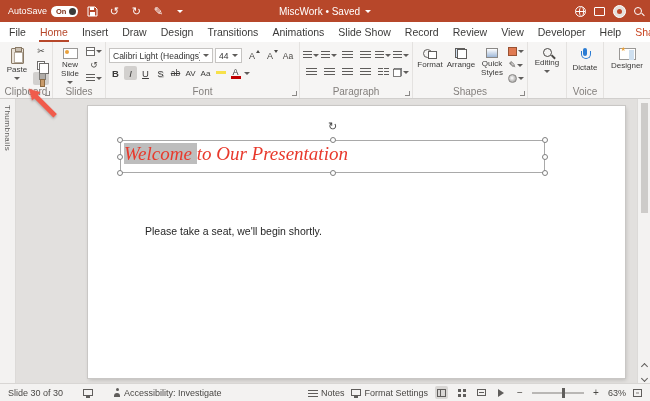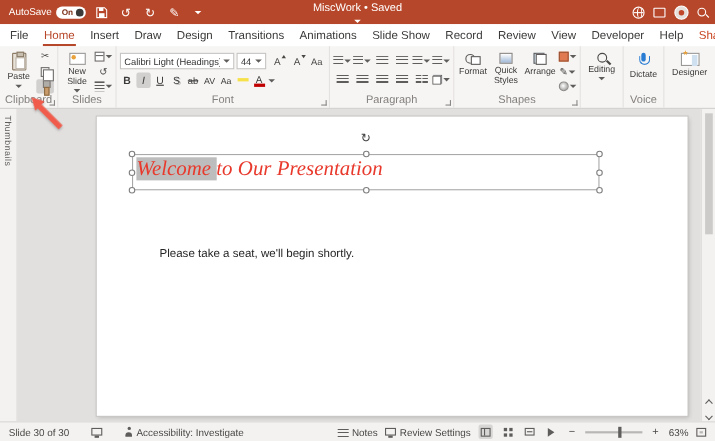--- a/index.html
+++ b/index.html
@@ -10,21 +10,21 @@
   
   .titlebar { position:absolute; left:0; top:0; width:650px; height:22px; background:#B7472A;
               display:flex; align-items:center; gap:6px; padding:0 8px; color:#fff; font-size:10px; }
   .autosave { display:flex; align-items:center; gap:4px; font-size:9px; white-space:nowrap; z-index:2; }
   .toggle { background:#fff; border-radius:7px; height:11px; padding:0 2px 0 5px; display:flex; align-items:center; gap:3px;
             color:#7a2d16; font-size:7.5px; font-weight:bold; }
   .toggle-dot { width:7px; height:7px; border-radius:50%; background:#3b3a39; }
   .tb-btn { width:16px; height:17px; display:flex; align-items:center; justify-content:center; font-size:11px;
             border-radius:2px; z-index:2; }
   .tb-title { position:absolute; left:0; right:0; top:0; height:22px; display:flex; align-items:center; justify-content:center;
-              gap:5px; font-size:10px; pointer-events:none;flex-direction:column; }
+              gap:5px; font-size:10px; pointer-events:none; }
   .tb-right { margin-left:auto; display:flex; align-items:center; gap:8px; z-index:2; }
   .caret { display:inline-block; width:0; height:0; border-left:3px solid transparent; border-right:3px solid transparent;
            border-top:3px solid #5f5d5b; }
   .caret.w { border-top-color:#fff; }
   .ic-globe { width:11px; height:11px; border:1px solid #fff; border-radius:50%; position:relative; }
   .ic-globe::before { content:""; position:absolute; left:0; right:0; top:4px; border-top:1px solid #fff; }
   .ic-globe::after { content:""; position:absolute; left:3px; top:0; bottom:0; width:3px; border-left:1px solid #fff; border-right:1px solid #fff; border-radius:50%; }
   .ic-box { width:11px; height:9px; border:1px solid #fff; border-radius:1px; }
   .ic-avatar { width:13px; height:13px; border-radius:50%; background:#e5e0dc; border:1px solid #fff; position:relative; }
   .ic-avatar::after { content:""; position:absolute; left:3px; top:3px; width:5px; height:5px; border-radius:50%; background:#c0472a; }
@@ -343,27 +343,27 @@
       </div>
       <span class="rgroup-label">Paragraph</span>
       <span class="launcher"></span>
     </div>
 
     <div class="rgroup">
       <div class="bigbtn" style="width:28px;">
         <span class="ic-shapes"></span>
         <span>Format</span>
       </div>
+      <div class="bigbtn" style="width:30px;">
+        <span class="ic-arrange"></span>
+        <span>Arrange</span>
+      </div>
       <div class="bigbtn" style="width:28px;">
         <span class="ic-styles"></span>
         <span>Quick Styles</span>
-      </div>
-      <div class="bigbtn" style="width:30px;">
-        <span class="ic-arrange"></span>
-        <span>Arrange</span>
       </div>
       <div class="smcol">
         <span class="sm">
             <span class="ic-fill"></span>
             <span class="caret"></span>
           </span>
         <span class="sm">✎<span class="caret"></span></span>
         <span class="sm">
             <span class="ic-effects"></span>
             <span class="caret"></span>
@@ -434,21 +434,21 @@
       <span class="ic-person"></span>
       <span>Accessibility: Investigate</span>
     </span>
     <div class="sb-right">
       <span style="display:flex;align-items:flex-end;gap:3px;">
         <span class="ic-notes"></span>
         <span>Notes</span>
       </span>
       <span style="display:flex;align-items:center;gap:3px;">
         <span class="ic-display"></span>
-        <span>Review Settings</span>
+        <span>Format Settings</span>
       </span>
       <span class="vw on">
           <span class="vw-normal"></span>
         </span>
       <span class="vw">
           <span class="vw-grid"></span>
         </span>
       <span class="vw">
           <span class="vw-read"></span>
         </span>

